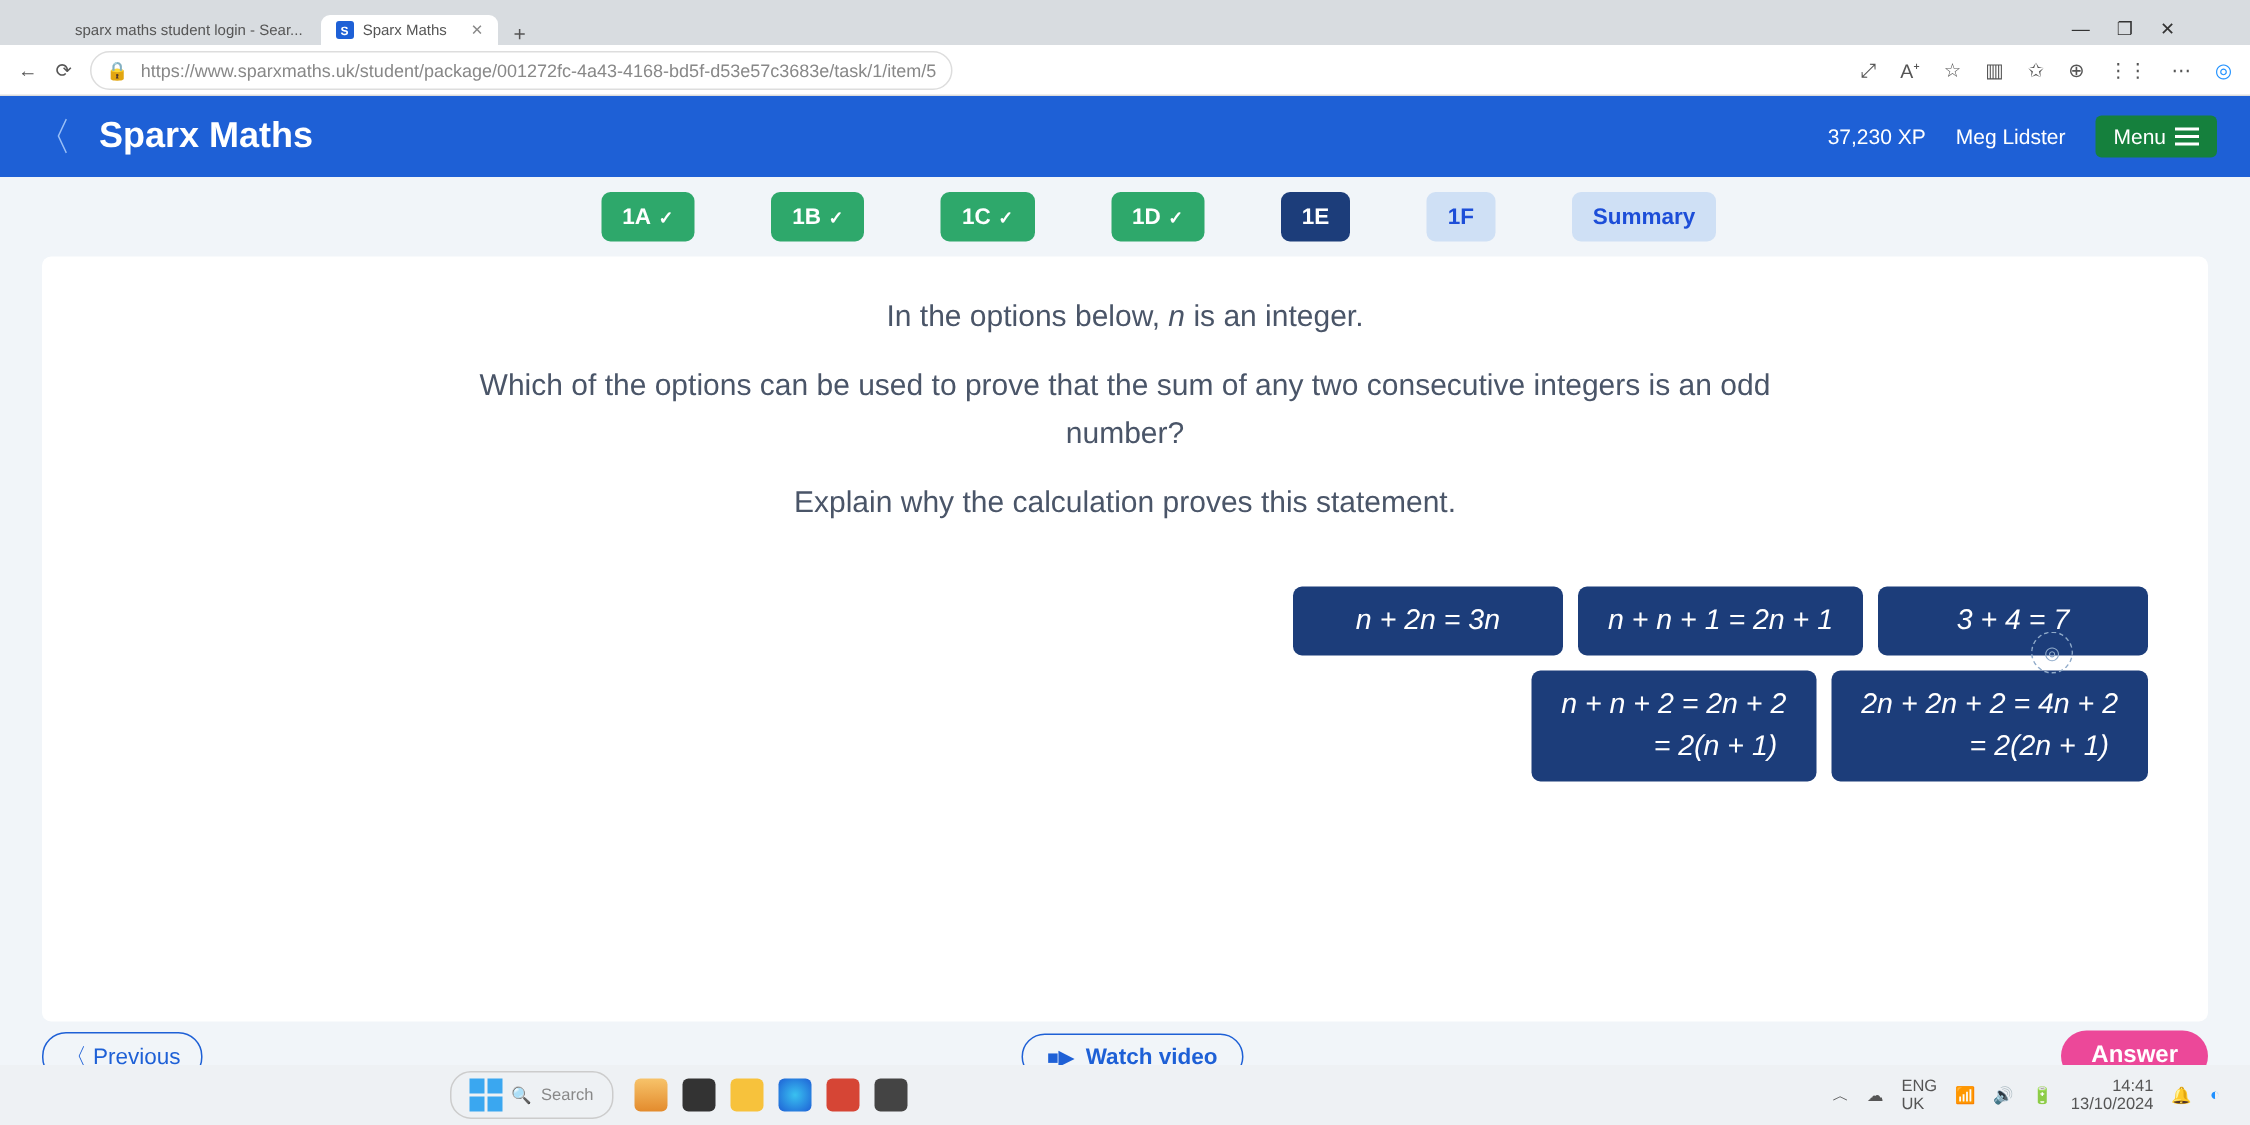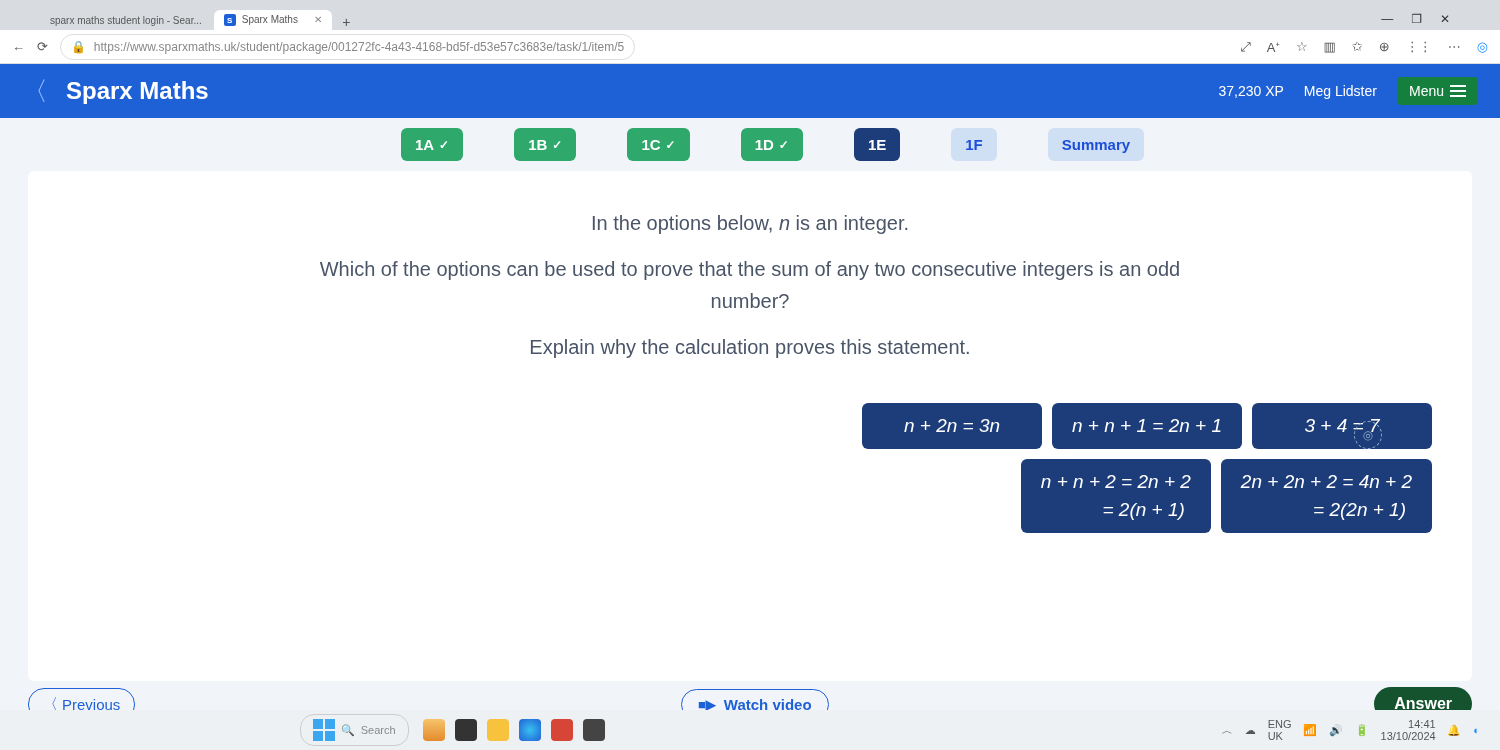--- a/index.html
+++ b/index.html
@@ -1,19 +1,19 @@
 <!DOCTYPE html>
 <html><head>
 <meta charset="utf-8">
 <style>
 * { margin: 0; padding: 0; box-sizing: border-box; font-family: -apple-system, BlinkMacSystemFont, 'Segoe UI', Arial, sans-serif; }
 body { width: 1500px; height: 750px; background: #f1f5f9; overflow: hidden; }
 
 .browser-tabs { height: 30px; background: #d8dce0; display: flex; align-items: flex-end; gap: 2px; padding: 2px 40px 0; }
-.btab { font-size: 10px; color: #555; padding: 4px 10px; border-radius: 6px 6px 0 0; display: flex; align-items: flex-start; gap: 6px; max-width: 220px; margin-top: 28px; }
+.btab { font-size: 10px; color: #555; padding: 4px 10px; border-radius: 6px 6px 0 0; display: flex; align-items: center; gap: 6px; max-width: 220px; margin-top: 28px; }
 .btab.active { background: #fff; }
 .btab .fav { width: 12px; height: 12px; background: #1e60d6; border-radius: 2px; color: #fff; font-size: 8px; display:flex; align-items:center; justify-content:center; font-weight:bold; }
 .newtab { font-size: 14px; color: #555; padding: 0 8px; }
 .winctrls { margin-left: auto; display: flex; gap: 18px; color: #333; font-size: 12px; padding: 4px 10px; }
 
 .addr-bar { height: 34px; background: #fff; display: flex; align-items: center; gap: 12px; padding: 0 12px; border-bottom: 1px solid #ddd; }
 .addr-bar .icon { color: #555; font-size: 13px; }
 .url-box { flex: 0 1 auto; color: #888; font-size: 12px; padding: 5px 10px; border: 1px solid #ddd; border-radius: 14px; display:flex; align-items:center; gap:8px; }
 .addr-right { margin-left: auto; display: flex; gap: 16px; color: #555; font-size: 13px; align-items:center; }
 
@@ -25,35 +25,35 @@
 .ham { display:inline-block; width:16px; height:12px; border-top:2px solid #fff; border-bottom:2px solid #fff; position:relative; }
 .ham:before { content:''; position:absolute; top:3px; left:0; right:0; height:2px; background:#fff; }
 
 .tab-row { display: flex; justify-content: center; gap: 6px; padding: 10px 0; background:#f1f5f9; }
 .qtab { padding: 8px 14px; border-radius: 6px; color: #fff; font-weight: 600; font-size: 15px; display:flex; align-items:center; gap:5px;margin-left:45px; }
 .qtab.done { background: #2ea86b; }
 .qtab.current { background: #1c3d7a; }
 .qtab.pending { background: #cfe0f5; color: #1d4ed8; }
 .qtab .chk { font-size: 12px; }
 
-.content { background: #fff; margin: 0 28px; border-radius: 6px; padding: 36px 40px 30px; height: 510px; position: relative; }
+.content { background: #fff; margin: 0 28px; border-radius: 6px; padding: 24px 40px 30px; height: 510px; position: relative; }
 .qtext { text-align: center; color: #4a5568; font-size: 20px; line-height: 1.6; max-width: 920px; margin: 0 auto 14px; }
 .qtext .ital { font-style: italic; }
 
 .options { display:flex; flex-wrap:wrap; justify-content:center; gap:10px; margin-top: 40px; }
 .opt { background:#1c3d7a; color:#fff; padding: 12px 20px; border-radius:6px; font-size: 19px; font-style: italic; font-family: Georgia, serif; text-align:center; min-width:180px; }
 .opt .l2 { display:block; text-align:right; margin-top:6px; padding-right:6px; }
 
 .opt-row { display:flex; justify-content:flex-end; gap:10px; width:100%; }
 .camera-circle { position:absolute; right:90px; top:250px; width:28px; height:28px; border:1.5px dashed #8faac9; border-radius:50%; display:flex; align-items:center; justify-content:center; color:#8faac9; font-size:12px;}
 
 .footer-row { display:flex; align-items:center; padding: 6px 28px; }
 .prev-btn { border:1.5px solid #1e60d6; color:#1e60d6; padding:6px 14px; border-radius:16px; font-size:15px; display:flex; align-items:center; gap:4px; }
 .watch-btn { margin: 0 auto; border:1.5px solid #1e60d6; color:#1e60d6; padding:6px 16px; border-radius:16px; font-size:15px; display:flex; align-items:center; gap:8px; font-weight:600; }
-.ans-btn { background:#14532d; color:#fff; padding:8px 20px; border-radius:18px; font-size:16px; font-weight:600; }
+.ans-btn { background:#ec4899; color:#fff; padding:8px 20px; border-radius:18px; font-size:16px; font-weight:600; }
 
 .taskbar { position:absolute; bottom:0; left:0; right:0; height:40px; background:#eef1f4; display:flex; align-items:center; padding:0 20px; gap:14px; font-size:11px; color:#555; }
 .start { width:22px; height:22px; display:grid; grid-template:1fr 1fr/1fr 1fr; gap:2px; }
 .start span:nth-child(1){background:#3aa7f0;} .start span:nth-child(2){background:#3aa7f0;} .start span:nth-child(3){background:#3aa7f0;} .start span:nth-child(4){background:#3aa7f0;}
 .search-pill { border:1px solid #ccc; border-radius:14px; padding:4px 12px; display:flex; align-items:center; gap:6px; color:#888; margin-left:280px; }
 .tray { margin-left:auto; display:flex; align-items:center; gap:12px; }
 .tray .lang { line-height:1.1; }
 .tray .clock { line-height:1.1; text-align:right; }
 .tb-icons { display:flex; gap:10px; align-items:center; }
 .tb-icon { width:22px; height:22px; border-radius:4px; }

